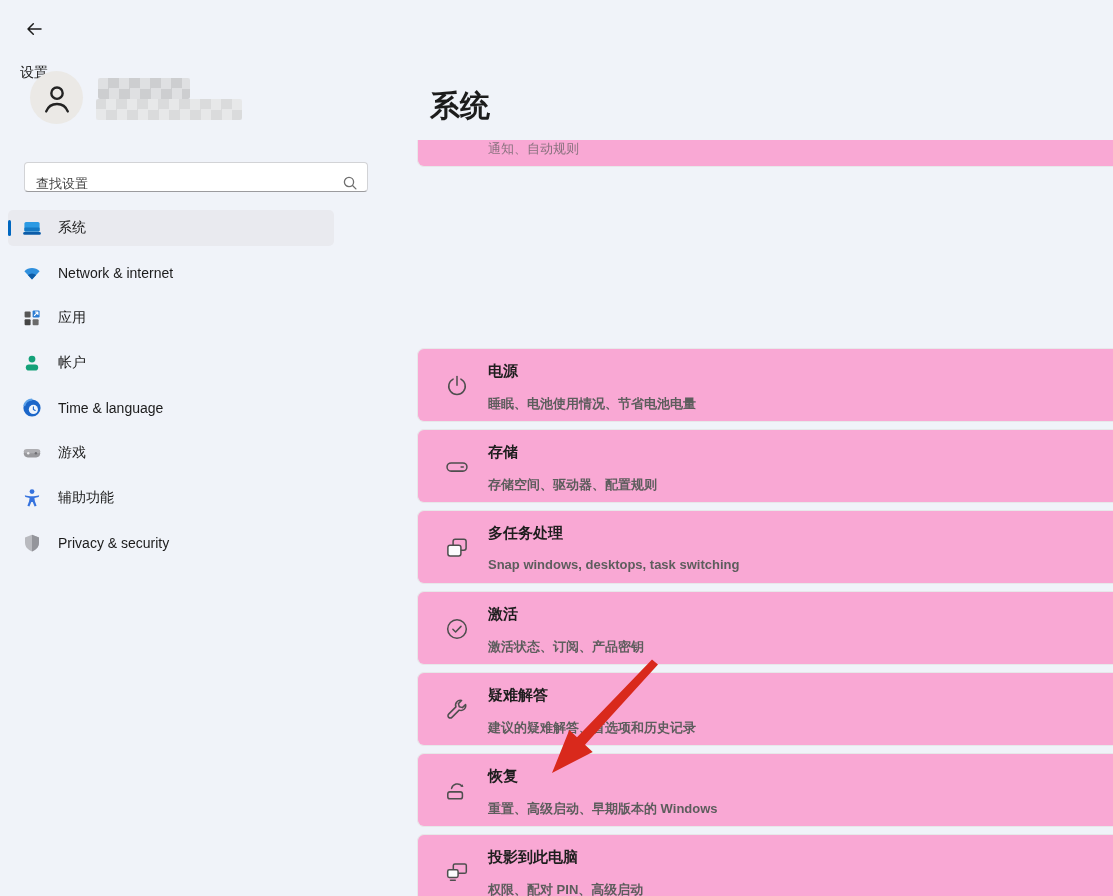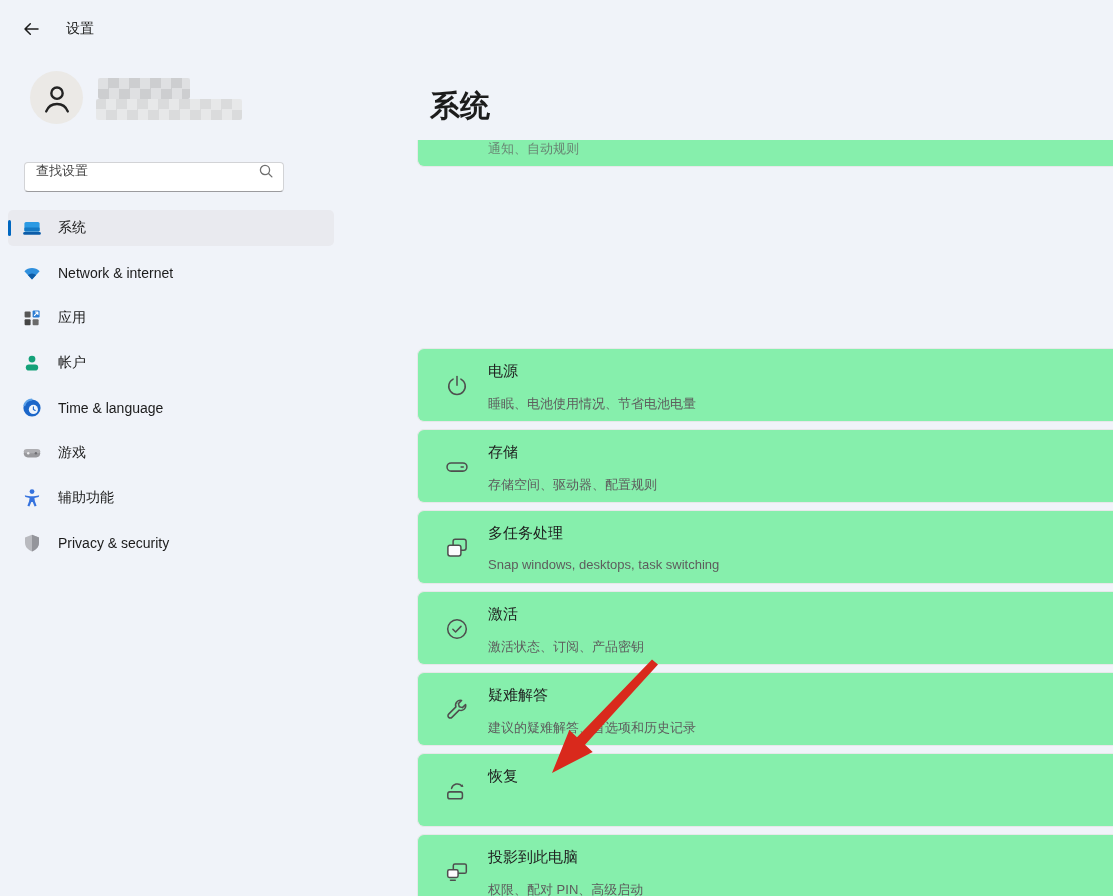--- a/index.html
+++ b/index.html
@@ -5,21 +5,21 @@
   * { margin:0; padding:0; box-sizing:border-box; }
   html,body { width:1113px; height:896px; }
   body {
     position:relative;
     background:#f0f3f9;
     font-family:"Liberation Sans", sans-serif;
     color:#1b1b1b;
     overflow:hidden;
   }
   
-  .topbar { position:absolute; top:18px; left:20px; display:flex; align-items:center; gap:24px; }
+  .topbar { position:absolute; top:18px; left:20px; display:flex; align-items:center; gap:24px;flex-direction:column; }
   .back-btn { width:22px; height:22px; display:flex; align-items:center; justify-content:center; cursor:pointer; background:none; border:none; }
   .app-title { font-size:14px; color:#1d1d1d; }
 
   
   .avatar {
     position:absolute; top:71px; left:30px;
     width:53px; height:53px; border-radius:50%;
     background:#ebe9e6; display:flex; align-items:center; justify-content:center;
     overflow:hidden;
   }
@@ -30,23 +30,23 @@
     opacity:.85; border-radius:2px;
   }
   .blur-name .row2 {
     position:absolute; top:21px; left:0; width:146px; height:21px;
     background:repeating-conic-gradient(#d6d6d8 0% 25%, #e5e5e7 0% 50%) 10px 0 / 21px 21px;
     opacity:.85; border-radius:2px;
   }
 
   
   .search-box {
-    position:absolute; top:162px; left:24px; width:260px; height:30px;
+    position:absolute; top:162px; left:24px; width:344px; height:30px;
     background:#ffffff; border:1px solid #d2d3d6; border-bottom-color:#9b9b9e;
-    border-radius:4px; display:flex; align-items:flex-start;
+    border-radius:4px; display:flex; align-items:flex-end;
   }
   .search-box input {
     flex:1; border:none; outline:none; background:transparent;
     font-family:inherit; font-size:13px; color:#3a3a3a; padding:0 8px 0 11px;
   }
   .search-box input::placeholder { color:#454545; opacity:1; }
   .search-icon { width:16px; height:16px; margin-right:9px; flex:none; }
 
   
   .nav { position:absolute; top:210px; left:8px; width:326px; }
@@ -61,29 +61,29 @@
   }
   .nav-item.selected .accent { display:block; }
   .nav-item .nicon { width:20px; height:20px; flex:none; display:flex; }
   .nav-item .nlabel { font-size:14px; color:#1b1b1b; white-space:nowrap; }
 
   
   .page-title { position:absolute; top:86px; left:430px; font-size:30px; font-weight:600; color:#1c1c1c; }
 
   .card {
     position:absolute; left:417px; right:0;
-    background:#86efac; border:1px solid #e7e8ea; border-right:none;
+    background:#f9a8d4; border:1px solid #e7e8ea; border-right:none;
     border-radius:7px 0 0 7px;
     text-align:center;
   }
   .card.partial { top:140px; height:27px; border-top:none; border-radius:0 0 0 7px; overflow:hidden; }
   .card.partial .sub { position:absolute; top:0px; left:70px; font-size:13px; color:#5d5d5d; opacity:.72; filter:blur(.4px); }
 
   .list { position:absolute; top:174px; left:0; width:1113px; }
-  .setting-card { height:74px; cursor:pointer; }
+  .setting-card { height:74px; cursor:pointer;font-weight:bold; }
   .setting-card .cicon { position:absolute; left:26px; top:24px; width:26px; height:26px; }
   .setting-card .ctitle { position:absolute; left:70px; top:13px; font-size:15px; color:#1e1e1e; }
   .setting-card .csub { position:absolute; left:70px; top:37px; font-size:13px; color:#5d5d5d;margin-top:9px; }
 
   .line-ic { stroke:#4e4e4e; stroke-width:1.4; fill:none; stroke-linecap:round; stroke-linejoin:round; }
 
   
   .annotation { position:absolute; inset:0; pointer-events:none; }
 </style>
 </head>
@@ -291,20 +291,21 @@
 
   <div class="card setting-card" style="top:579px">
     <span class="cicon">
       <svg width="26" height="26" viewBox="0 0 24 24" class="line-ic">
           <rect x="3.5" y="12.8" width="13.5" height="6.4" rx="2"></rect>
           <path d="M7 9.6a5.6 5.6 0 0 1 9.6-2.2"></path>
           <path d="M17.9 8.3l-2.8-.5 2-2.1z" fill="#4e4e4e" stroke="none"></path>
         </svg>
     </span>
     <div class="ctitle">恢复</div>
+    <div class="csub">重置、高级启动、早期版本的 Windows</div>
   </div>
 
   <div class="card setting-card" style="top:660px">
     <span class="cicon">
       <svg width="26" height="26" viewBox="0 0 24 24" class="line-ic">
           <rect x="8.6" y="4.6" width="12" height="8.6" rx="1.5"></rect>
           <rect x="3.4" y="10" width="9.6" height="7" rx="1.5" fill="#fbfbfd"></rect>
           <path d="M6 19.6h4.4"></path>
         </svg>
     </span>

